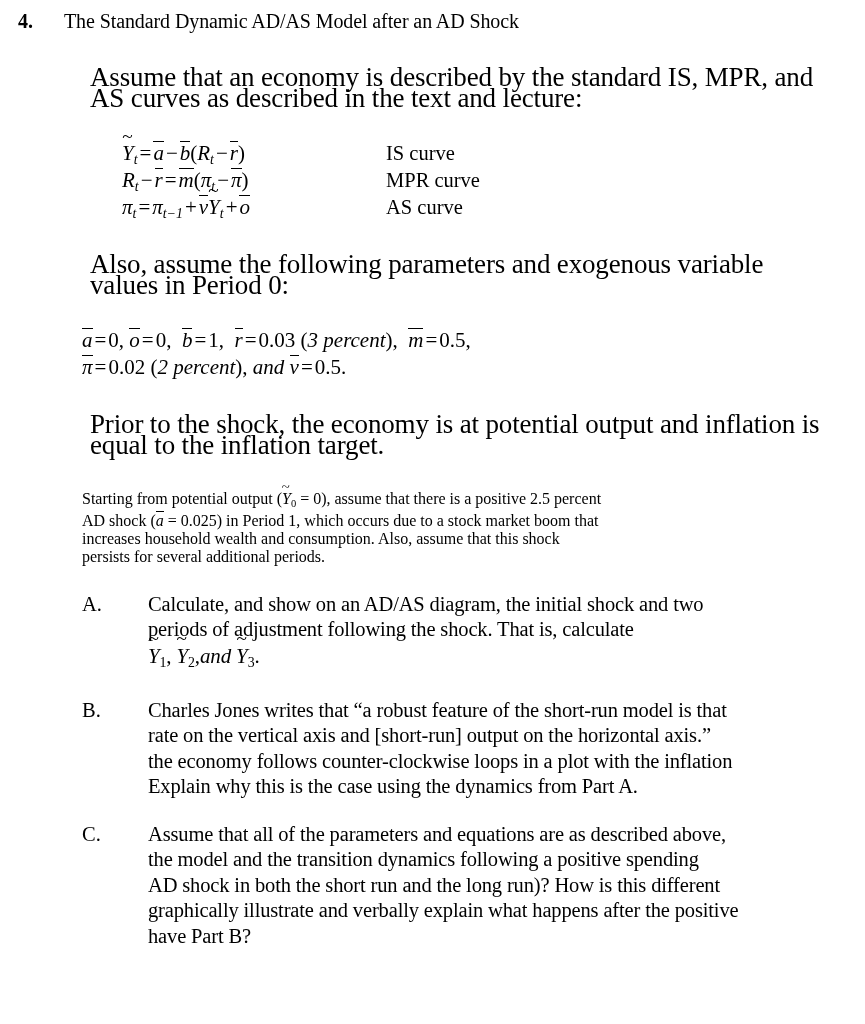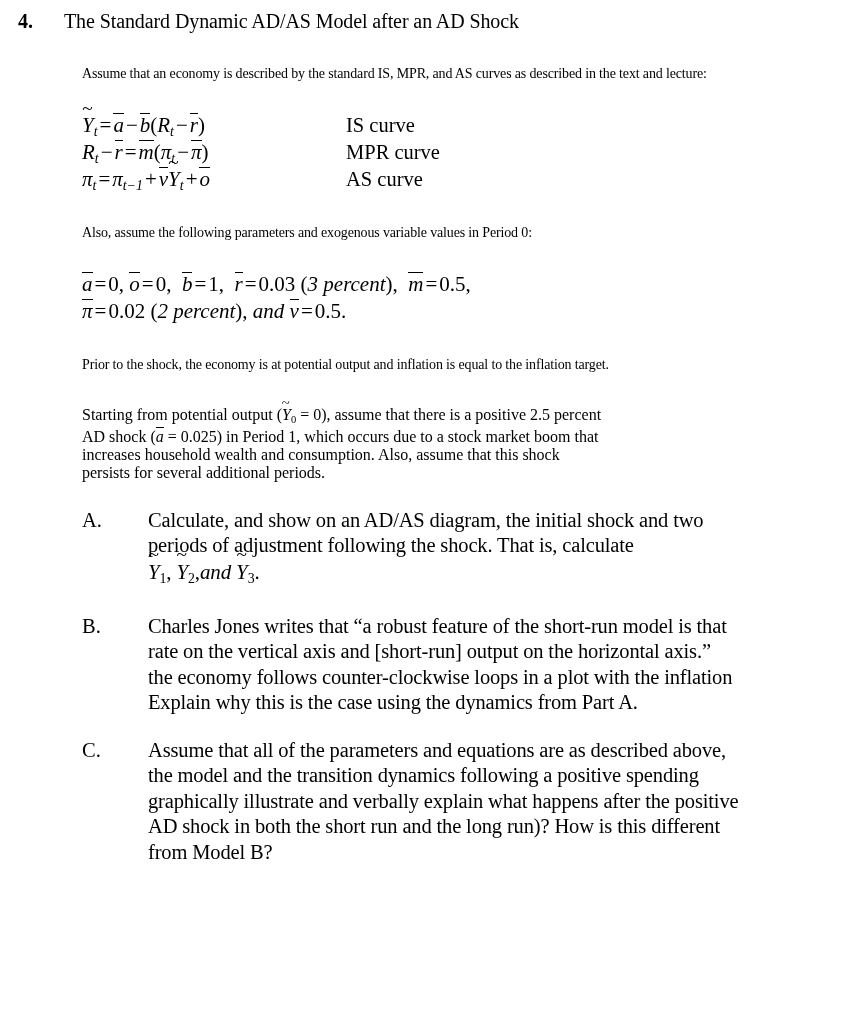--- a/index.html
+++ b/index.html
@@ -41,36 +41,37 @@
     font-size: 20px;
     letter-spacing: -0.1px;
   }
 
   
   .body-col {
     margin-left: 82px;
     width: 760px;
   }
   p.para {
-    margin: 0;
-    font-size: 14px;
-    line-height: 30px;
+    margin: 8px;
+    font-size: 27px;
+    line-height: 21px;
     letter-spacing: -0.15px;
   }
   .gap-lg { height: 26px; }
   .gap-md { height: 22px; }
 
   
   .eq-block {
     margin: 0;
   }
   .eq-row {
     display: flex;
     align-items: baseline;
     height: 27px;
+    margin-left: 40px;
   }
   .eq-math {
     width: 264px;
     font-size: 21px;
     font-style: italic;
     font-family: "Liberation Serif", "DejaVu Serif", serif;
     white-space: nowrap;
   }
   .eq-label {
     font-size: 20.5px;
@@ -222,20 +223,20 @@
       </div>
     </div>
 
     <div class="gap-md"></div>
 
     <div class="part">
       <div class="part-letter">C.</div>
       <div class="part-body">
         <p>Assume that all of the parameters and equations are as described above,</p>
         <p>the model and the transition dynamics following a positive spending</p>
+        <p>AD shock in both the short run and the long run)?  How is this different</p>
         <p>graphically illustrate and verbally explain what happens after the positive</p>
-        <p>AD shock in both the short run and the long run)?  How is this different</p>
-        <p>from Model B?</p>
+        <p>have Part B?</p>
       </div>
     </div>
 
   </div>
 </div>
 
 </body></html>

